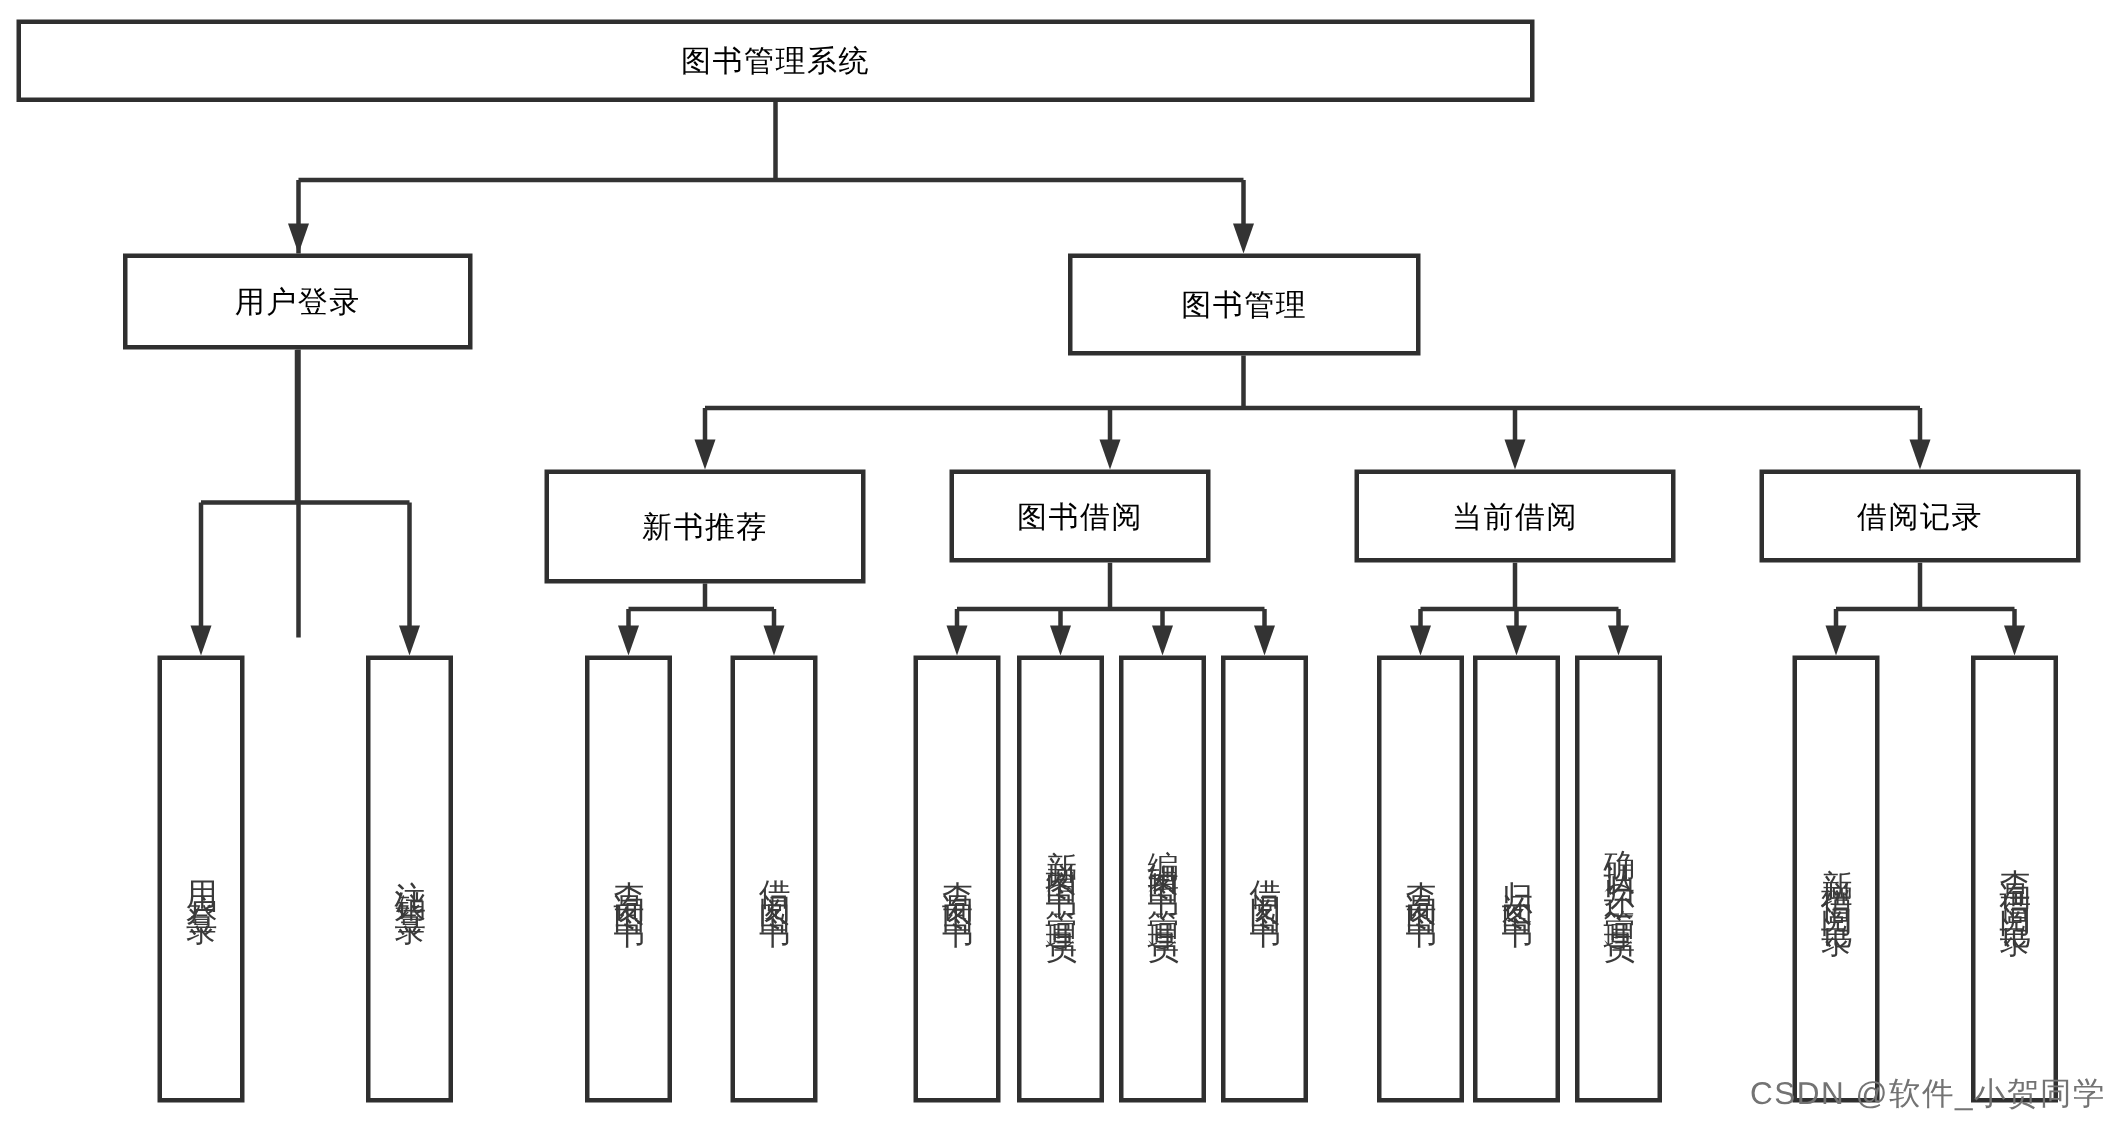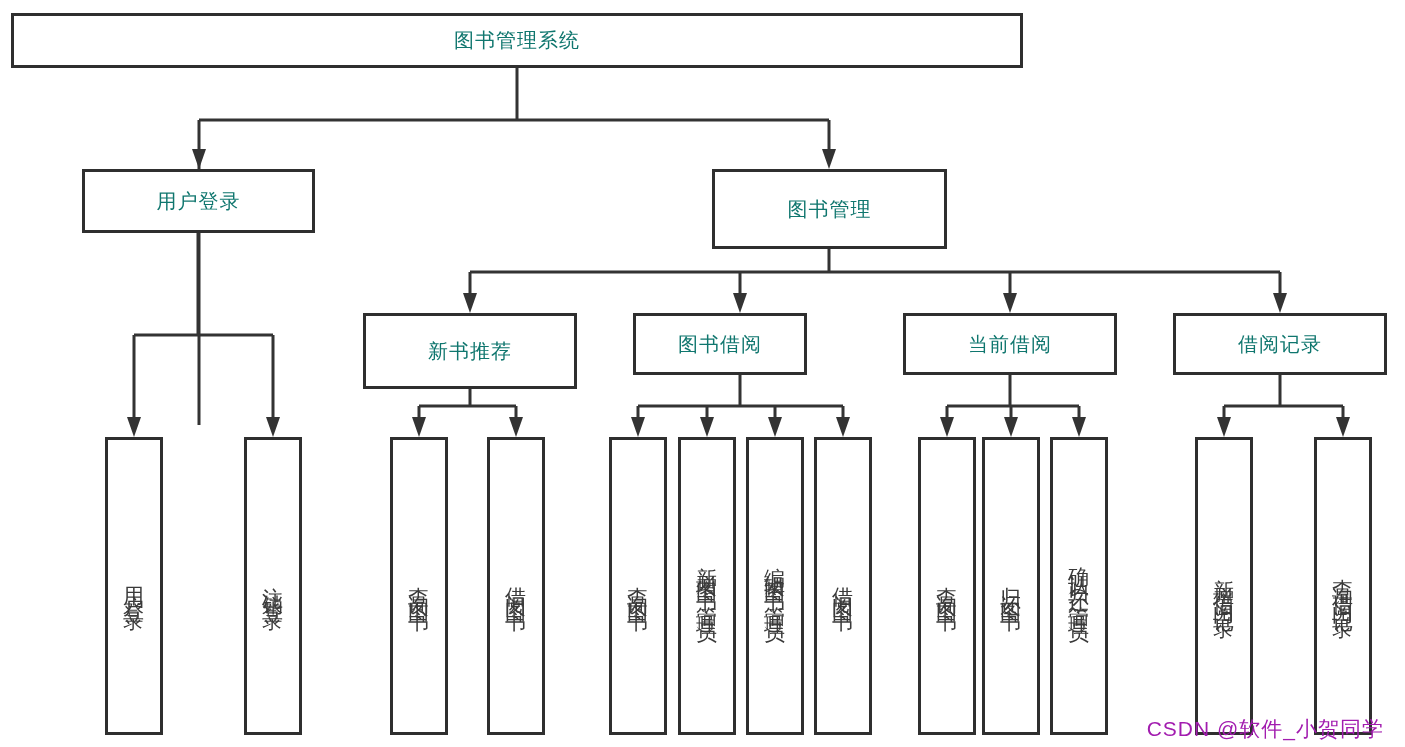--- a/index.html
+++ b/index.html
@@ -4,33 +4,33 @@
 <style>
   html,body{margin:0;padding:0;background:#fff;}
   .canvas{
     position:relative;width:1405px;height:747px;background:#ffffff;
     font-family:"Liberation Sans","DejaVu Sans",sans-serif;overflow:hidden;
   }
   .connectors{position:absolute;left:0;top:0;pointer-events:none;}
   .node{
     position:absolute;box-sizing:border-box;background:#ffffff;
     border:3px solid #2f2f2f;display:flex;align-items:center;justify-content:center;
-    color:#0f766e;font-size:20px;letter-spacing:1px;text-align:center;
+    color:#000000;font-size:20px;letter-spacing:1px;text-align:center;
   }
   .leaf{
     position:absolute;box-sizing:border-box;background:#ffffff;
     border:3px solid #2f2f2f;display:flex;align-items:center;justify-content:center;
     color:#3a3a3a;font-size:21px;
   }
   .leaf span{
     writing-mode:vertical-lr;text-orientation:mixed;letter-spacing:8px;
     line-height:1;display:block;
   }
   .watermark{
-    position:absolute;right:21px;bottom:4px;font-size:21px;color:#a21caf;
+    position:absolute;right:1px;bottom:4px;font-size:21px;color:#737373;
     letter-spacing:1px;white-space:nowrap;
   }
 </style>
 </head>
 <body>
 
 <div class="canvas">
 
   <svg class="connectors" width="1405" height="747" viewBox="0 0 1405 747">
     <g stroke="#333333" stroke-width="3" fill="none">
@@ -68,21 +68,21 @@
       <polygon points="1004,417 1018,417 1011,437"></polygon>
       <polygon points="1072,417 1086,417 1079,437"></polygon>
       <polygon points="1217,417 1231,417 1224,437"></polygon>
       <polygon points="1336,417 1350,417 1343,437"></polygon>
     </g>
   </svg>
 
   <div class="node" style="left:11px;top:13px;width:1012px;height:55px;">图书管理系统</div>
 
   <div class="node" style="left:82px;top:169px;width:233px;height:64px;">用户登录</div>
-  <div class="node" style="left:712px;top:169px;width:235px;height:80px;">图书管理</div>
+  <div class="node" style="left:712px;top:169px;width:235px;height:68px;">图书管理</div>
 
   <div class="node" style="left:363px;top:313px;width:214px;height:76px;">新书推荐</div>
   <div class="node" style="left:633px;top:313px;width:174px;height:62px;">图书借阅</div>
   <div class="node" style="left:903px;top:313px;width:214px;height:62px;">当前借阅</div>
   <div class="node" style="left:1173px;top:313px;width:214px;height:62px;">借阅记录</div>
 
   <div class="leaf" style="left:105px;top:437px;width:58px;height:298px;">
     <span>用户登录</span>
   </div>
   <div class="leaf" style="left:244px;top:437px;width:58px;height:298px;">

